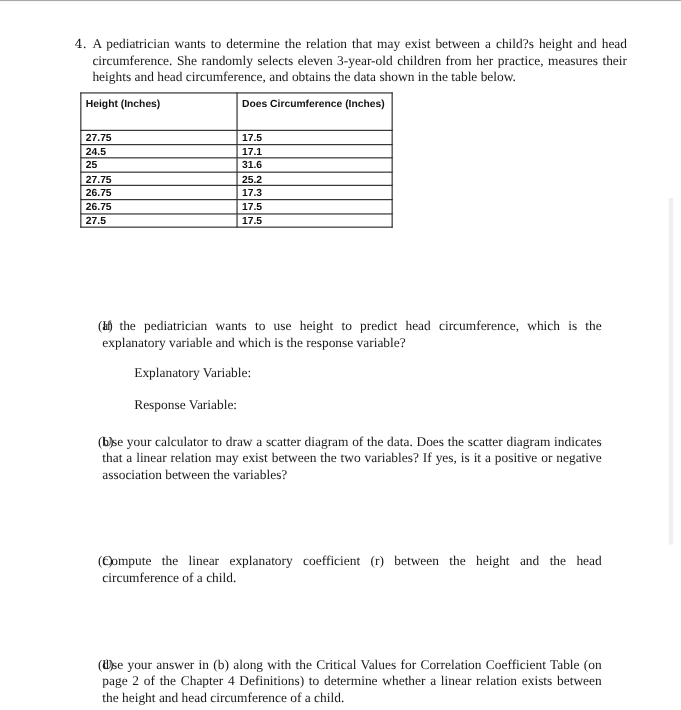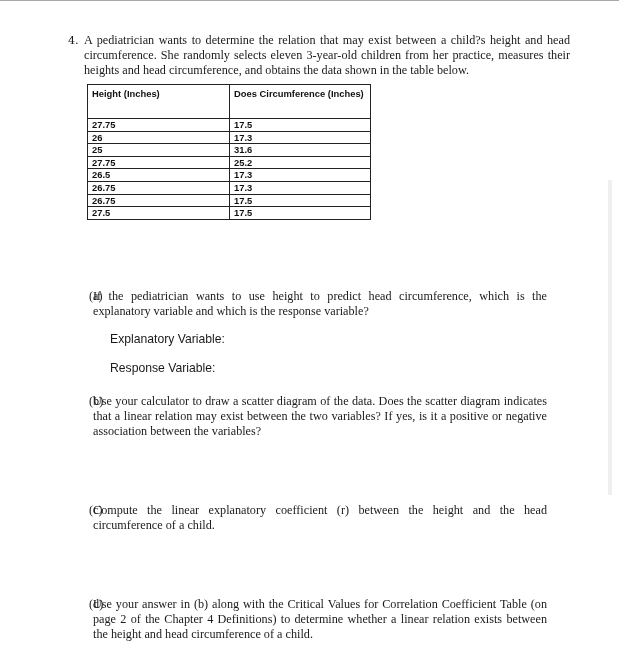--- a/index.html
+++ b/index.html
@@ -9,36 +9,36 @@
       font-family: "DejaVu Serif", "Liberation Serif", serif;
     }
     .top-rule { position: absolute; left: 0; top: 0; width: 619px; height: 1px; background: #a8a8a8; }
     .scroll-track { position: absolute; left: 608px; top: 180px; width: 4px; height: 315px; background: #efefef; }
 
     .problem { position: absolute; left: 68px; top: 33px; width: 500px; }
     .num { position: absolute; left: 0; top: 0; font-size: 11.2px; line-height: 15px; }
     .intro { position: absolute; left: 16px; top: 0; width: 486px; font-size: 11.2px; line-height: 15px; text-align: justify; font-family: "Liberation Serif", serif; font-size: 12.2px; }
 
     table.data {
-      position: absolute; left: 87px; top: 84px; width: 284px;
+      position: absolute; left: 73px; top: 84px; width: 284px;
       border-collapse: collapse; font-family: "Liberation Sans", sans-serif;
       font-size: 9.4px; font-weight: bold; color: #111;
     }
     table.data th, table.data td {
       border: 1.2px solid #222; text-align: left; padding: 0 0 0 4px; vertical-align: top;
     }
     table.data th { height: 30px; font-weight: bold; line-height: 11.5px; padding-top: 3px; }
     table.data td { height: 11.6px; line-height: 11.6px; margin-left: 28px; }
     table.data th:first-child, table.data td:first-child { width: 137px; }
     table.data { border: 1.5px solid #111; }
 
     .part { position: absolute; left: 89px; width: 475px; font-family: "Liberation Serif", serif; font-size: 12.2px; line-height: 15px; }
     .part .lbl { position: absolute; left: 0; top: 0; }
     .part .txt { position: absolute; left: 4px; top: 0; width: 454px; text-align: justify; }
-    .answer-label { position: absolute; left: 110px; font-family: Liberation Sans, sans-serif; font-size: 12.2px; line-height: 15px; }
+    .answer-label { position: absolute; left: 122px; font-family: Liberation Serif, serif; font-size: 12.2px; line-height: 15px; }
   </style>
 </head>
 <body>
 
 <div class="top-rule"></div>
 <div class="scroll-track"></div>
 
 <div class="problem">
   <span class="num">4.</span>
   <div class="intro">A pediatrician wants to determine the relation that may exist between a child?s height and head circumference. She randomly selects eleven 3-year-old children from her practice, measures their heights and head circumference, and obtains the data shown in the table below.</div>
@@ -50,34 +50,30 @@
       <th>Height (Inches)</th>
       <th>Does Circumference (Inches)</th>
     </tr>
   </thead>
   <tbody>
     <tr>
         <td>27.75</td>
         <td>17.5</td>
       </tr>
     <tr>
-        <td>26</td>
-        <td>17.3</td>
+        <td>24.5</td>
+        <td>17.1</td>
       </tr>
     <tr>
         <td>25</td>
         <td>31.6</td>
       </tr>
     <tr>
         <td>27.75</td>
         <td>25.2</td>
-      </tr>
-    <tr>
-        <td>26.5</td>
-        <td>17.3</td>
       </tr>
     <tr>
         <td>26.75</td>
         <td>17.3</td>
       </tr>
     <tr>
         <td>26.75</td>
         <td>17.5</td>
       </tr>
     <tr>

